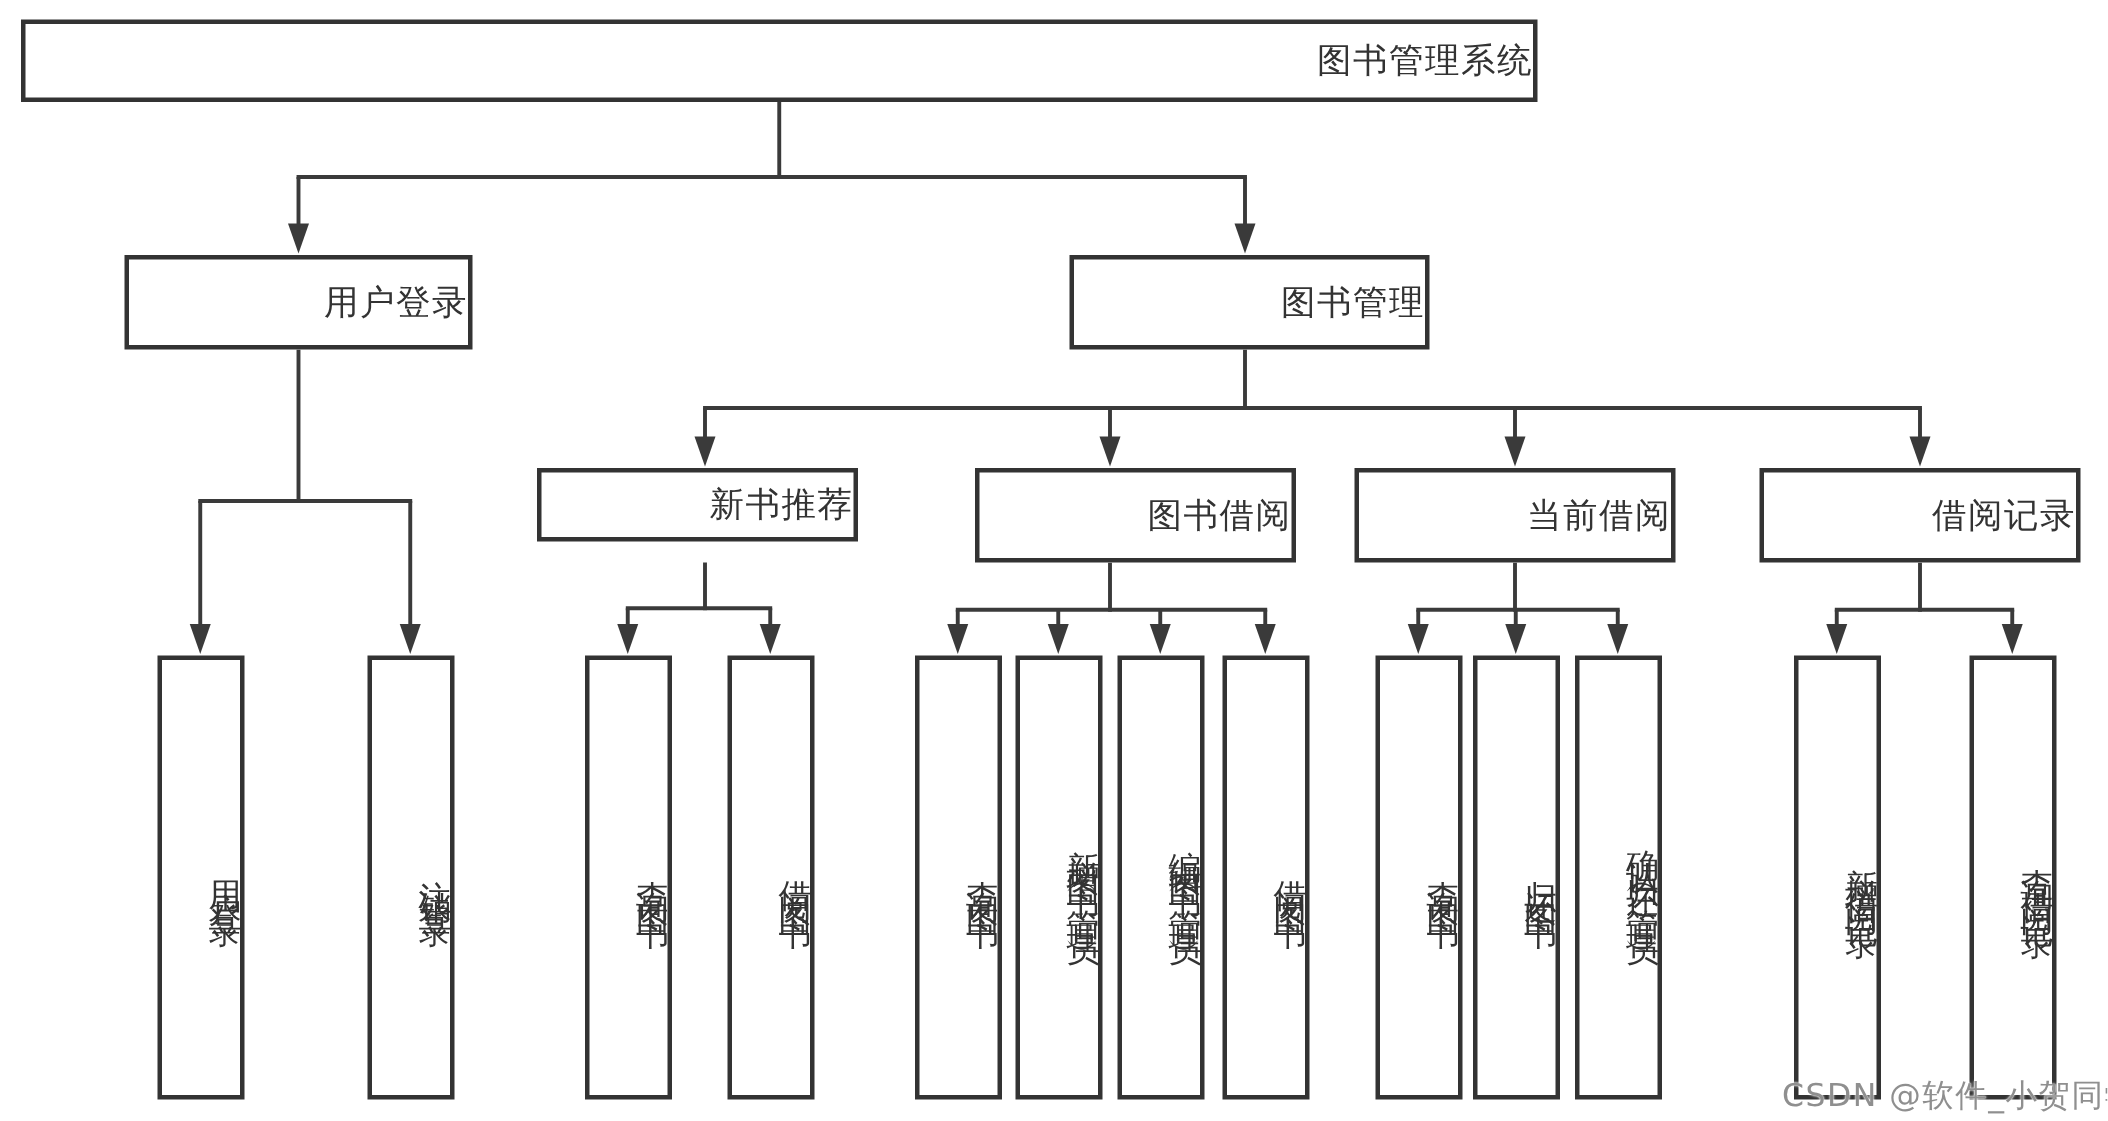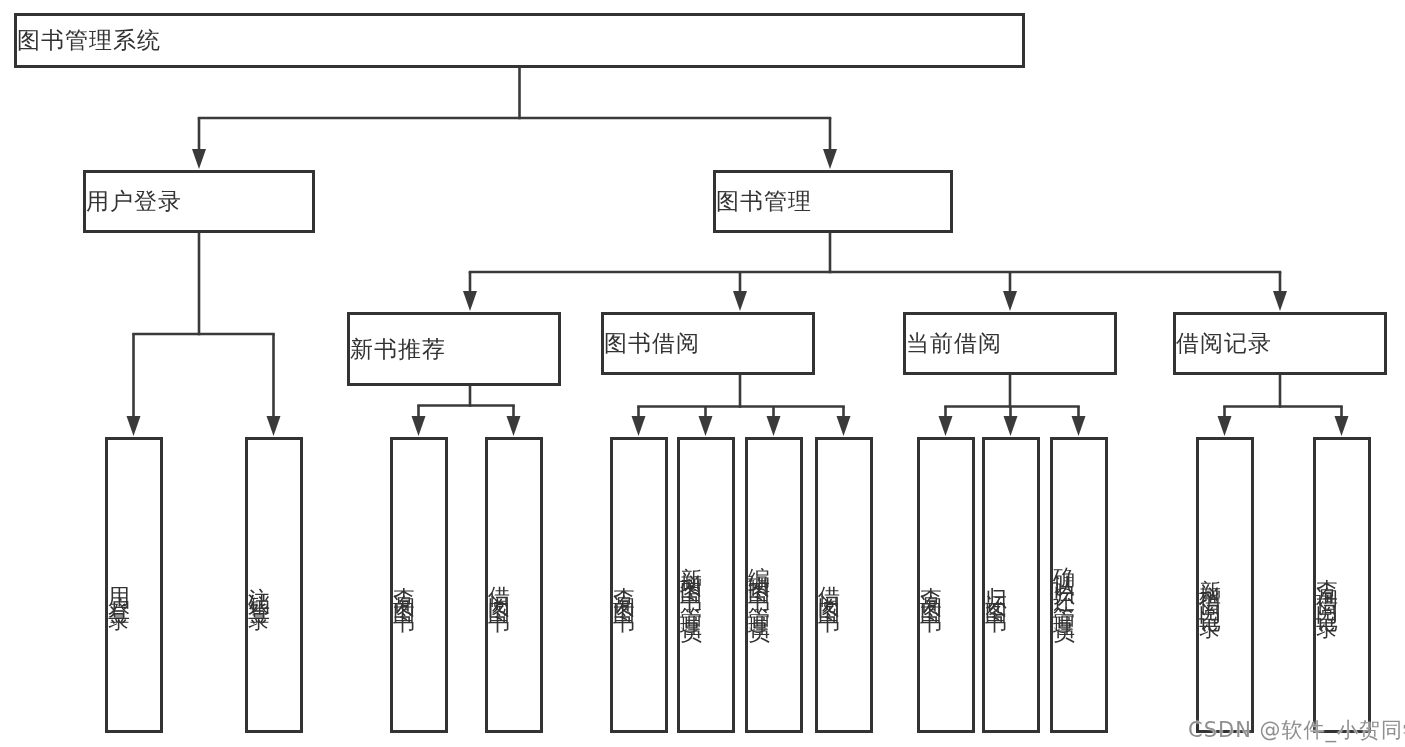--- a/index.html
+++ b/index.html
@@ -17,21 +17,21 @@
     width: 1405px; height: 747px;
     z-index: 0;
   }
   .node {
     position: absolute;
     box-sizing: border-box;
     border: 3px solid #333333;
     background: #ffffff;
     display: flex;
     align-items: center;
-    justify-content: flex-start;
+    justify-content: flex-end;
     z-index: 1;
     color: #333333;
   }
   .h-node { font-size: 23px; letter-spacing: 1px; }
   .leaf { font-size: 22px; }
   .v-text {
     writing-mode: vertical-rl;
     text-orientation: mixed;
     letter-spacing: 8px;
     line-height: 1;
@@ -112,24 +112,24 @@
     <span>图书管理系统</span>
   </div>
 
   <div class="node h-node" style="left:83px; top:170px; width:232px; height:63px;">
     <span>用户登录</span>
   </div>
   <div class="node h-node" style="left:713px; top:170px; width:240px; height:63px;">
     <span>图书管理</span>
   </div>
 
-  <div class="node h-node" style="left:347px; top:312px; width:214px; height:74px;">
+  <div class="node h-node" style="left:358px; top:312px; width:214px; height:49px;">
     <span>新书推荐</span>
   </div>
-  <div class="node h-node" style="left:601px; top:312px; width:214px; height:63px;">
+  <div class="node h-node" style="left:650px; top:312px; width:214px; height:63px;">
     <span>图书借阅</span>
   </div>
   <div class="node h-node" style="left:903px; top:312px; width:214px; height:63px;font-family:Liberation Mono, monospace;">
     <span>当前借阅</span>
   </div>
   <div class="node h-node" style="left:1173px; top:312px; width:214px; height:63px;">
     <span>借阅记录</span>
   </div>
 
   <div class="node leaf" style="left:105px; top:437px; width:58px; height:296px;">

